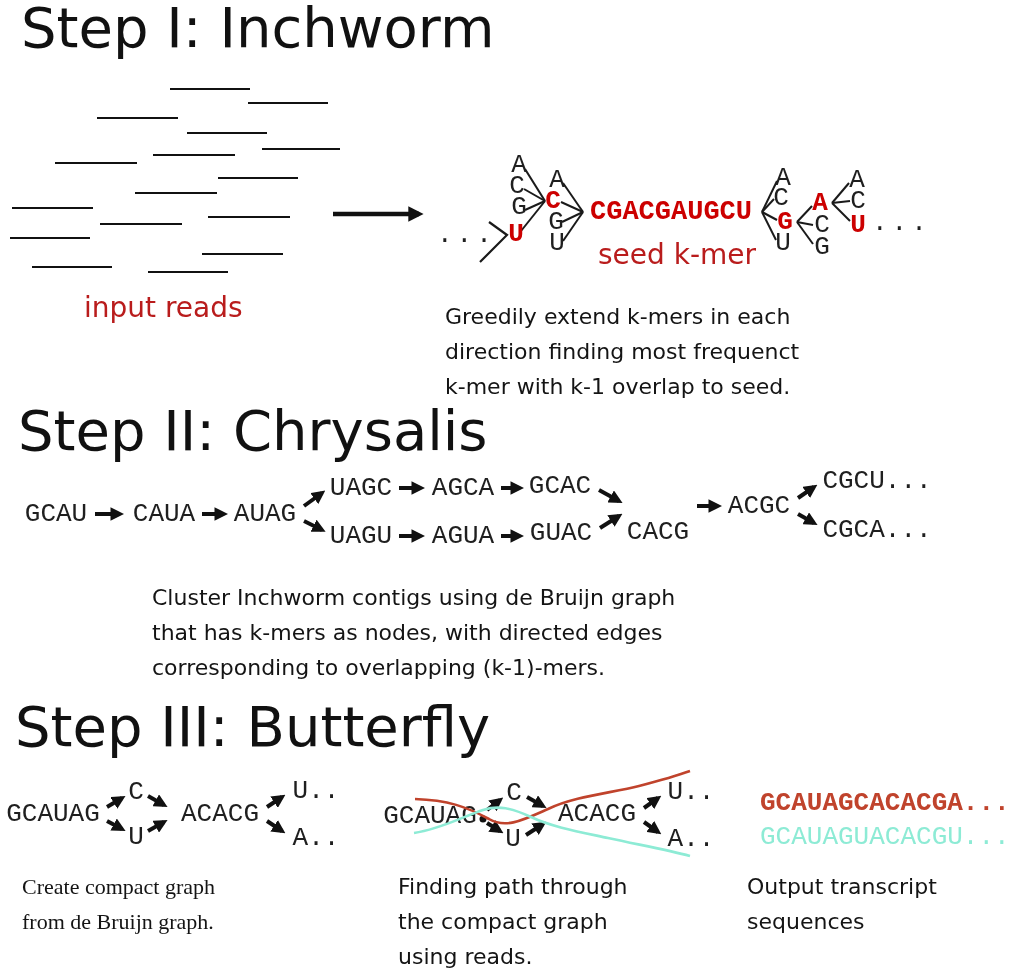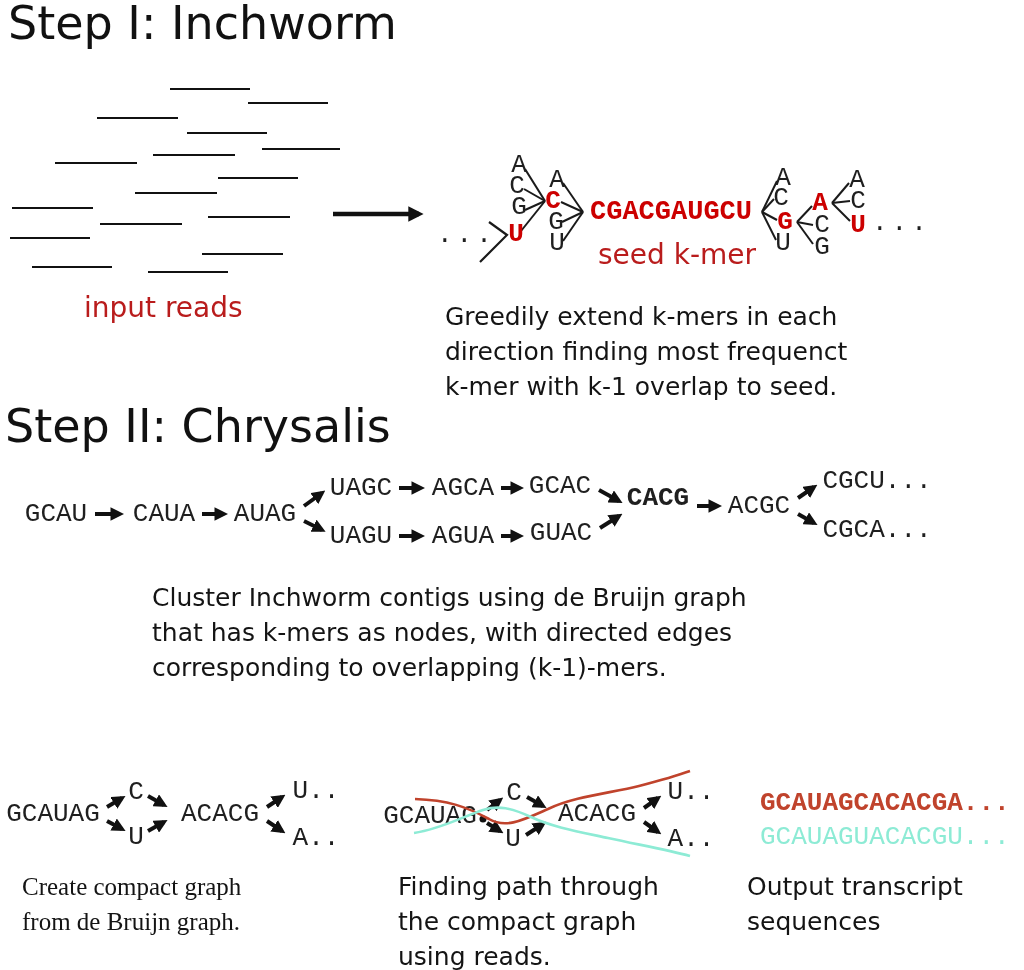--- a/index.html
+++ b/index.html
@@ -1,21 +1,21 @@
 <!DOCTYPE html>
 <html style="--hot: #cc0000; --pathred: #c0432c; --pathcyan: #8debd5;"><head>
 <meta charset="utf-8">
 <style>
   html,body{margin:0;padding:0;background:#ffffff;}
   #canvas{position:relative;width:1024px;height:970px;background:#ffffff;overflow:hidden;
           font-family:"DejaVu Sans","Liberation Sans",sans-serif;color:#151515;}
   svg.layer{position:absolute;left:0;top:0;}
   .abs{position:absolute;}
-  .title{font-size:46px;line-height:1.0;white-space:pre;color:#111;}
-  .caption{font-size:25px;line-height:35px;white-space:pre-line;color:#141414;}
+  .title{font-size:56px;line-height:1.0;white-space:pre;color:#111;margin-left:13px;}
+  .caption{font-size:22px;line-height:35px;white-space:pre-line;color:#141414;}
   .small-label{font-size:28px;color:#b91c1c;white-space:pre;}
   .mono{font-family:"Liberation Mono","DejaVu Sans Mono",monospace;font-size:26px;color:#1f1f1f;white-space:pre;}
   .letter{position:absolute;transform:translate(-50%,-50%);line-height:1;}
   .hot{color:var(--hot,#cc0000);font-weight:bold;}
   .seed{font-size:27px;font-weight:bold;color:var(--hot,#cc0000);line-height:1;}
   .dots{letter-spacing:4px;line-height:1;}
   .outred{color:var(--pathred,#c0432c);}
   .outcyan{color:var(--pathcyan,#8debd5);}
 </style>
 </head>
@@ -151,29 +151,30 @@
   <div id="db-nodes">
       <span class="mono letter" style="left: 56px; top: 514px;">GCAU</span>
       <span class="mono letter" style="left: 164px; top: 514px;">CAUA</span>
       <span class="mono letter" style="left: 265px; top: 514px;">AUAG</span>
       <span class="mono letter" style="left: 361px; top: 488px;">UAGC</span>
       <span class="mono letter" style="left: 463px; top: 488px;">AGCA</span>
       <span class="mono letter" style="left: 560px; top: 486px;">GCAC</span>
       <span class="mono letter" style="left: 361px; top: 536px;">UAGU</span>
       <span class="mono letter" style="left: 463px; top: 536px;">AGUA</span>
       <span class="mono letter" style="left: 561px; top: 533px;">GUAC</span>
-      <span class="mono letter" style="left: 658px; top: 498px; font-weight: bold;">CACG</span>
+      <span class="mono letter" style="left: 658px; top: 532px;">CACG</span>
       <span class="mono letter" style="left: 759px; top: 506px;">ACGC</span>
       <span class="mono letter" style="left: 877px; top: 481px;">CGCU...</span>
       <span class="mono letter" style="left: 877px; top: 530px;">CGCA...</span>
     </div>
   <div class="abs caption" style="left:152px;top:580px;">Cluster Inchworm contigs using de Bruijn graph
 that has k-mers as nodes, with directed edges
 corresponding to overlapping (k-1)-mers.</div>
 
+  <div class="abs title" style="left:2px;top:699px;">Step III: Butterfly</div>
 
   <div class="abs mono letter" style="left:53px;top:814px;">GCAUAG</div>
   <div class="abs mono letter" style="left:136px;top:792px;">C</div>
   <div class="abs mono letter" style="left:136px;top:837px;">U</div>
   <div class="abs mono letter" style="left:220px;top:814px;">ACACG</div>
   <div class="abs mono letter" style="left:316px;top:791px;">U..</div>
   <div class="abs mono letter" style="left:316px;top:838px;">A..</div>
 
   <div class="abs mono letter" style="left:430px;top:816px;">GCAUAG</div>
   <div class="abs mono letter" style="left:514px;top:793px;">C</div>

